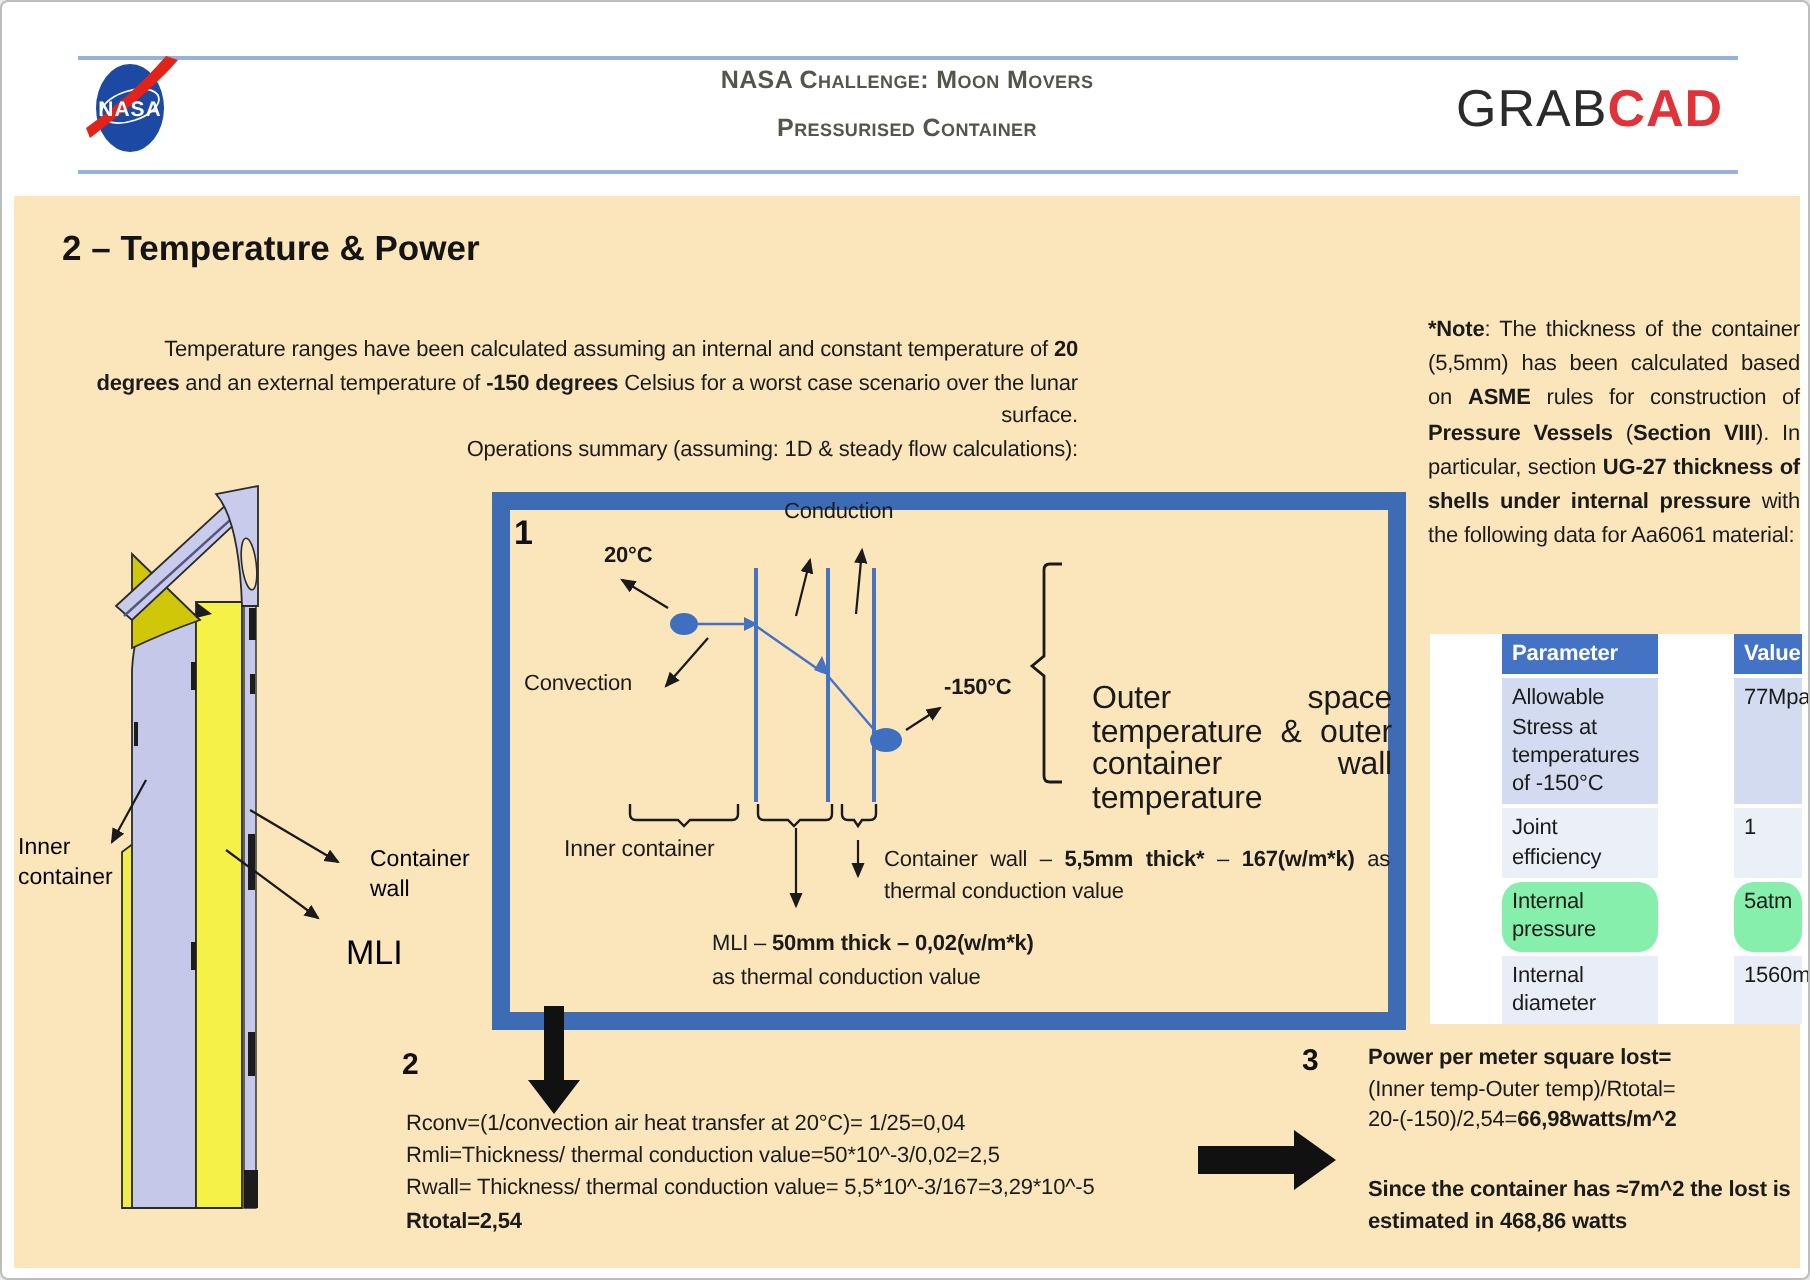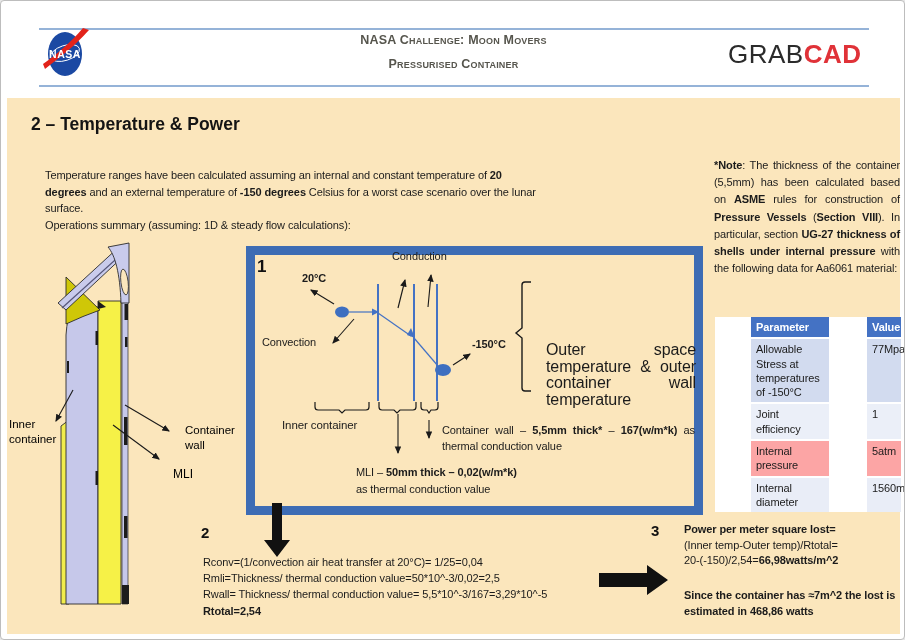--- a/index.html
+++ b/index.html
@@ -10,46 +10,46 @@
   #hrule1{top:27px;} #hrule2{top:84px;}
   .hdr-title{position:absolute;left:0;width:905px;text-align:center;color:#56554d;
              font-weight:700;font-size:12.5px;font-variant:small-caps;letter-spacing:.2px;}
   #grabcad{position:absolute;left:727px;top:38px;font-size:26px;letter-spacing:.5px;color:#2b2b2b;}
   #grabcad .cad{color:#e03238;font-weight:700;text-align:center;}
   #grabcad .grab{font-weight:400;}
   
   #tan{position:absolute;left:6px;top:97px;width:893px;height:536px;background:#fbe6bc;}
   #slide-title{position:absolute;left:30px;top:113px;font-size:17.5px;font-weight:700;color:#141414;}
   .body-text{font-size:11px;line-height:16.6px;color:#1b1b1b;letter-spacing:-.1px;}
-  #intro{position:absolute;left:44px;top:166px;width:494px;}
+  #intro{position:absolute;left:44px;top:166px;width:494px;text-align:right;}
   #note{position:absolute;left:713px;top:137px;width:186px;text-align:justify;line-height:17.2px;margin-top:19px;}
   .b{font-weight:700;}
   
   #ptable{position:absolute;left:714px;top:316px;display:grid;grid-template-columns:114px 70px;
           grid-auto-rows:auto;gap:2px;background:#ffffff;font-size:11px;color:#1b1b1b;}
   #ptable .cell{padding:3px 5px;line-height:1.3;letter-spacing:-.1px;margin-left:36px;}
   #ptable .th{background:#4472c4;color:#ffffff;font-weight:700;}
-  .rowA{background:#d2dbef;} .rowB{background:#ebeff8;} .rowC{background:#fca5a5;} .rowD{background:#e9edf7;}
+  .rowA{background:#d2dbef;} .rowB{background:#ebeff8;} .rowC{background:#86efac;border-radius:10px;} .rowD{background:#e9edf7;}
   
   #dbox{position:absolute;left:245px;top:245px;width:457px;height:269px;border:9px solid #3d6cb4;box-sizing:border-box;}
   .dg{font-size:11px;color:#1b1b1b;letter-spacing:-.1px;}
   #d-num{position:absolute;left:256px;top:256px;font-size:17px;font-weight:700;color:#111;}
   #d-t20{position:absolute;left:301px;top:271px;font-weight:700;}
   #d-conduction{position:absolute;left:391px;top:249px;}
   #d-convection{position:absolute;left:261px;top:335px;}
   #d-t150{position:absolute;left:471px;top:337px;font-weight:700;}
   #d-bracket-text{position:absolute;left:545px;top:341px;width:150px;text-align:justify;line-height:16.6px;font-size:16px;}
   #d-inner{position:absolute;left:281px;top:418px;font-size:11.5px;}
   #d-mli{position:absolute;left:355px;top:465px;white-space:nowrap;}
   #d-mli2{position:absolute;left:355px;top:482px;}
   #d-wall{position:absolute;left:441px;top:422px;width:253px;text-align:justify;line-height:15.6px;}
   
   #cad-inner{position:absolute;left:8px;top:416px;width:64px;font-size:11.5px;line-height:15px;}
   #cad-wall{position:absolute;left:184px;top:422px;width:62px;font-size:11.5px;line-height:15px;}
-  #cad-mli{position:absolute;left:172px;top:466px;font-size:12px;}
+  #cad-mli{position:absolute;left:172px;top:466px;font-size:17px;}
   
   #c2-num{position:absolute;left:200px;top:523px;font-size:15px;font-weight:700;color:#111;}
   #c2-lines{position:absolute;left:202px;top:553px;line-height:16.2px;white-space:nowrap;}
   #c3-num{position:absolute;left:650px;top:521px;font-size:15px;font-weight:700;color:#111;}
   #c3-power{position:absolute;left:683px;top:521px;width:220px;line-height:15.6px;}
   #c3-since{position:absolute;left:683px;top:587px;width:220px;line-height:15.6px;font-weight:700;}
   svg{position:absolute;left:0;top:0;pointer-events:none;}
   .txt{z-index:3;}
 </style>
 </head>

